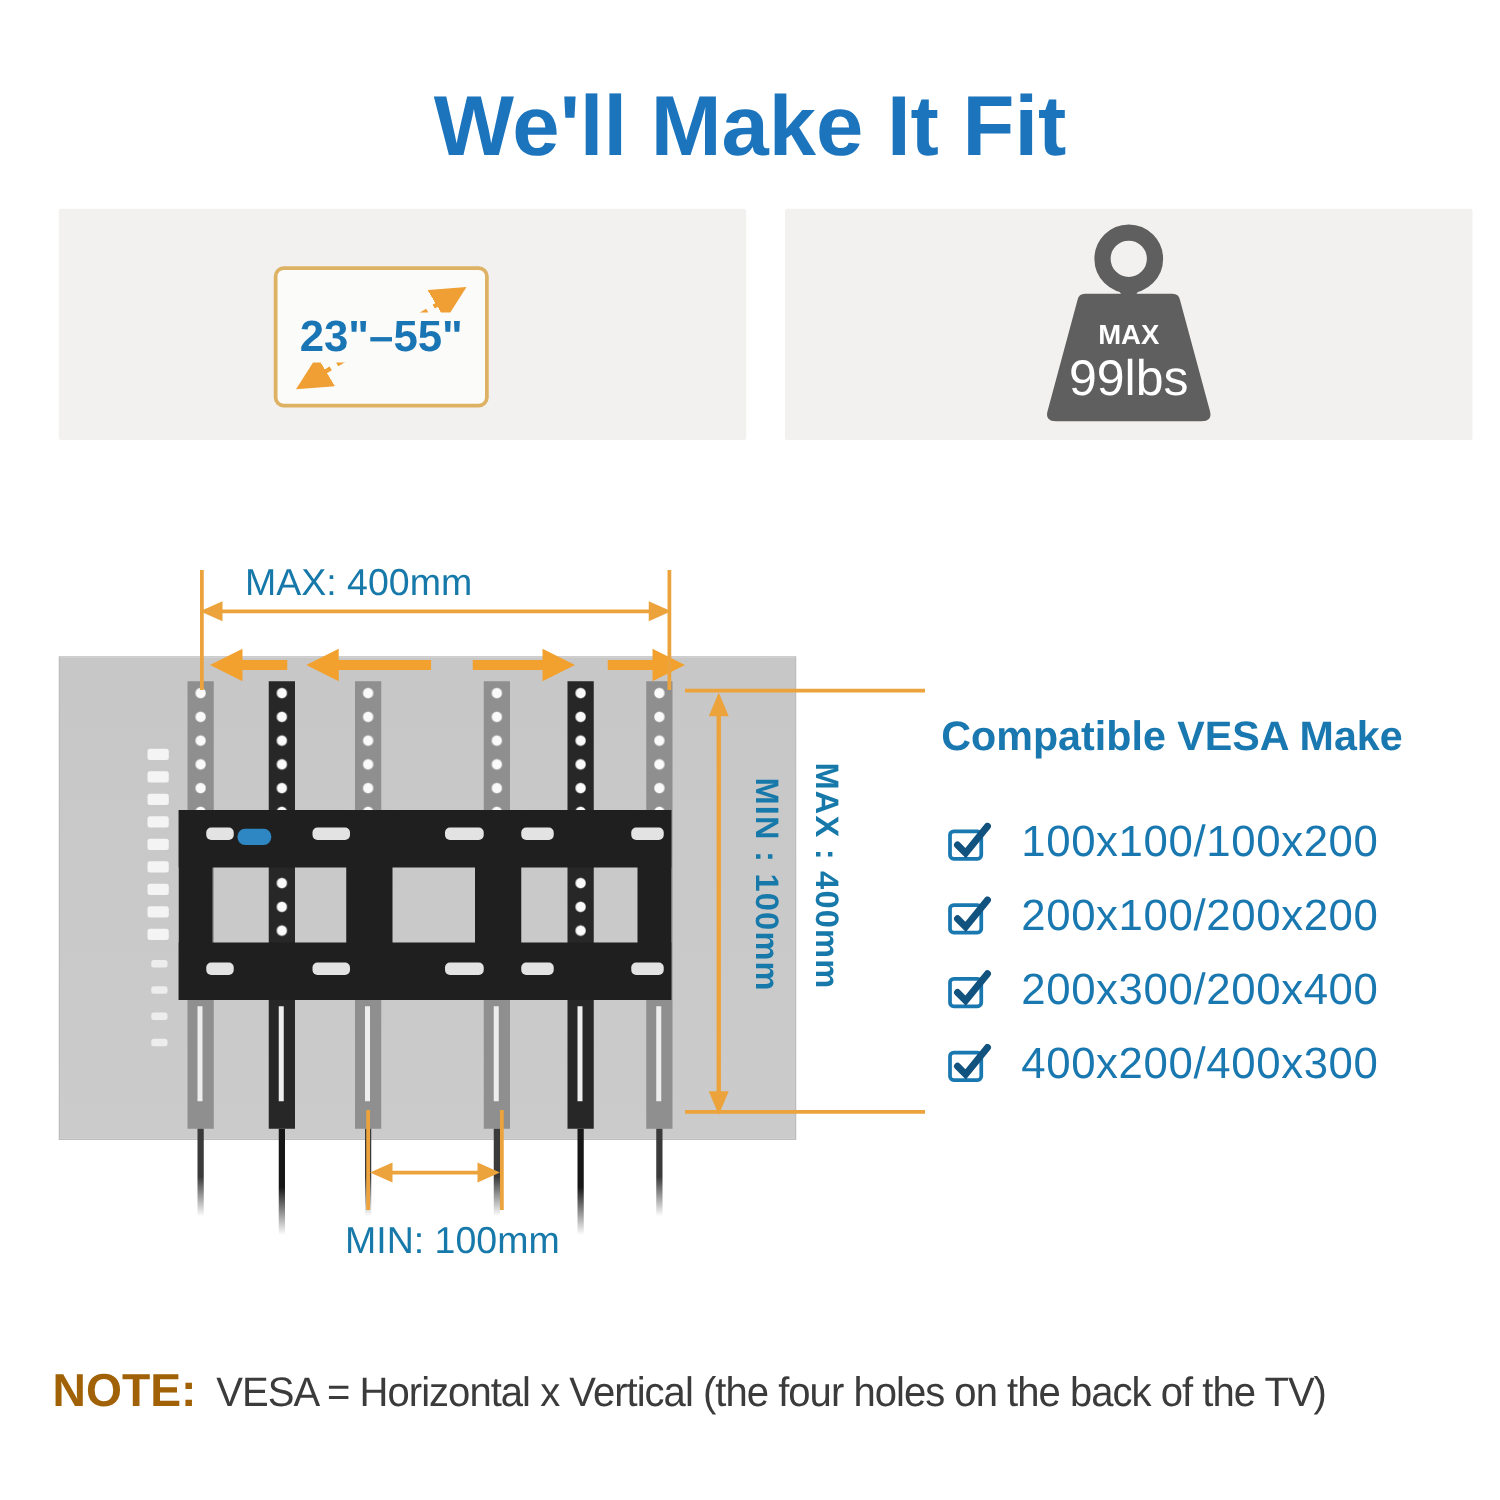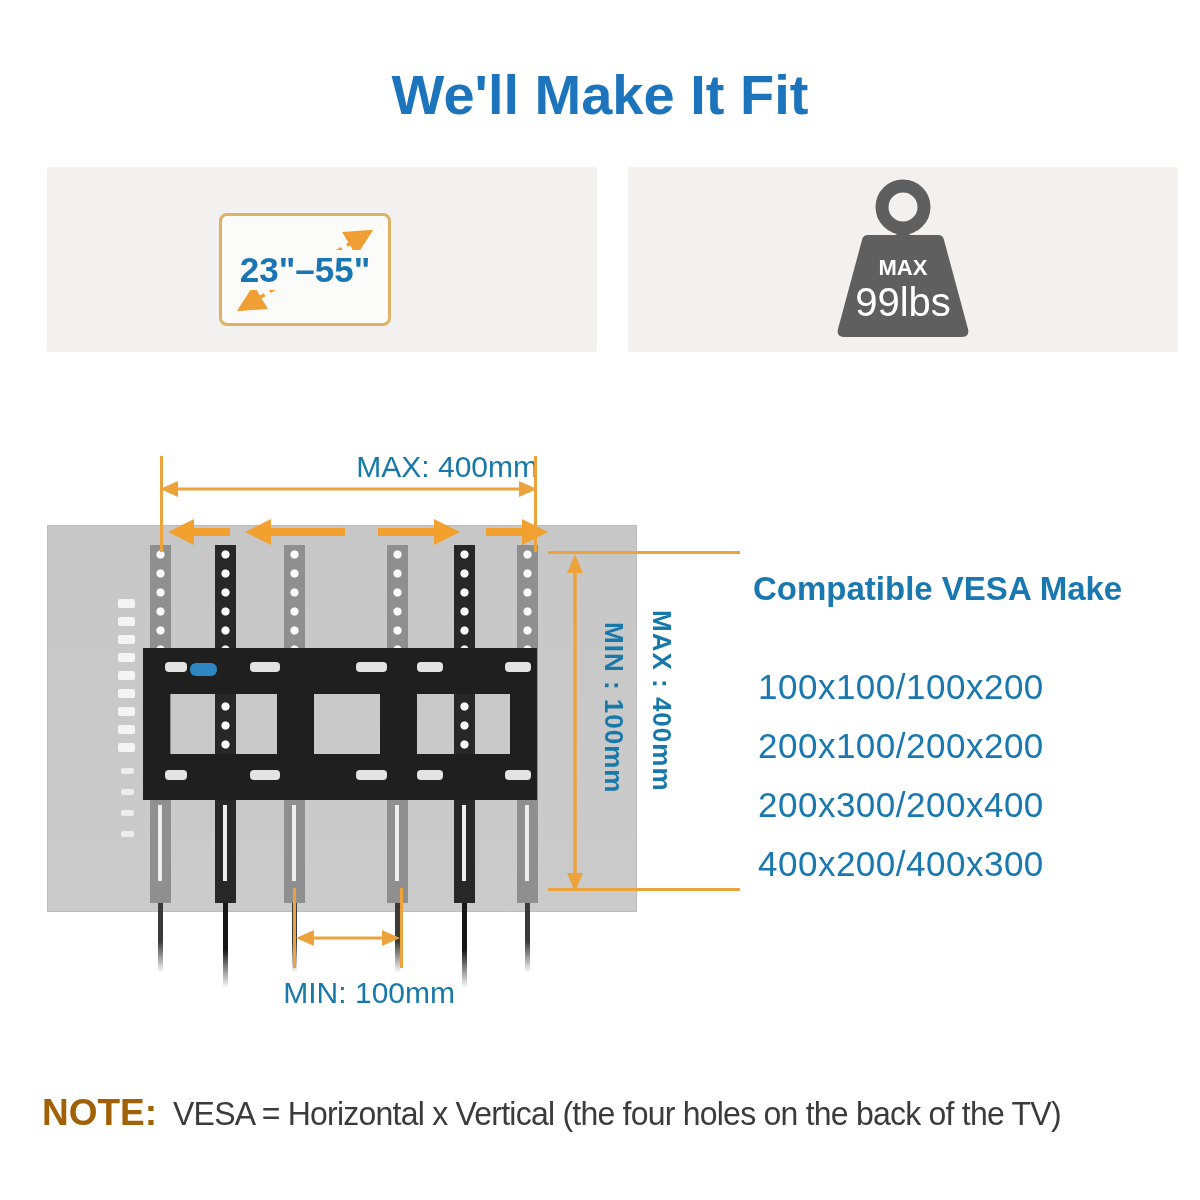--- a/index.html
+++ b/index.html
@@ -1,21 +1,21 @@
 <!DOCTYPE html>
 <html><head>
 <meta charset="utf-8">
 <style>
   html,body{margin:0;padding:0;background:#fff;}
   .page{position:relative;width:1200px;height:1200px;background:#ffffff;overflow:hidden;
         font-family:"Liberation Sans", sans-serif;}
 
   
   .title{position:absolute;left:0;top:62px;width:1200px;text-align:center;
-         font-size:56px;font-weight:bold;color:#1b74bc;letter-spacing:0px;}
+         font-size:68px;font-weight:bold;color:#1b74bc;letter-spacing:0px;}
 
   
   .feature-box{position:absolute;top:167px;width:550px;height:185px;background:#f2f1ef;border-radius:2px;}
   .feature-box.left{left:47px;}
   .feature-box.right{left:628px;}
 
   .tv-size-rect{position:absolute;left:172px;top:46px;width:172px;height:113px;
                 background:#fbfbf9;border:3px solid #ddb264;border-radius:8px;box-sizing:border-box;}
   .tv-size-rect svg{position:absolute;left:0;top:0;}
   .tv-size-label{position:absolute;left:50%;top:50%;transform:translate(-50%,-50%);
@@ -52,31 +52,31 @@
   .bar-mid1{left:134px;top:0;width:37px;height:152px;}
   .bar-mid2{left:237px;top:0;width:37px;height:152px;}
   .plate .slot{position:absolute;height:10px;background:#e3e3e3;border-radius:4px;z-index:2;}
   .slot-r1{top:14px;} .slot-r2{top:122px;}
   .slot-c1{left:22px;width:22px;} .slot-c2{left:107px;width:30px;} .slot-c3{left:213px;width:31px;}
   .slot-c4{left:274px;width:26px;} .slot-c5{left:362px;width:26px;}
   .plate-logo{position:absolute;left:47px;top:15px;width:27px;height:13px;background:#2e86c3;border-radius:6px;z-index:3;}
 
   
   .dim-label{position:absolute;color:#1779aa;font-size:30px;white-space:nowrap;}
-  .dim-label.center{text-align:right;}
+  .dim-label.center{text-align:left;margin-left:36px;}
   .ext-line{position:absolute;width:3px;background:#eca33c;}
   .tick-line{position:absolute;height:3px;background:#eca33c;}
   .v-label{position:absolute;writing-mode:vertical-rl;text-orientation:mixed;
            color:#1779aa;font-size:26px;font-weight:bold;letter-spacing:1px;white-space:nowrap;}
   .abs{position:absolute;}
 
   
   .vesa-heading{position:absolute;left:753px;top:570px;font-size:33px;font-weight:bold;color:#1a78b0;}
   .vesa-list{position:absolute;left:758px;top:644px;}
-  .vesa-row{display:flex;align-items:center;height:59px;gap:23px;flex-direction:column;}
+  .vesa-row{display:flex;align-items:center;height:59px;gap:23px;}
   .vesa-label{font-size:35px;color:#1a78b0;letter-spacing:0.5px;}
 
   
   .note-row{position:absolute;left:42px;top:1092px;width:1130px;display:flex;align-items:baseline;}
   .note-label{font-size:37px;font-weight:bold;color:#a16207;flex:none;}
   .note-text{font-size:33px;color:#3b3b3b;margin-left:16px;letter-spacing:-0.8px;
              transform:scaleX(0.97);transform-origin:left;white-space:nowrap;}
 </style>
 </head>
 <body>

